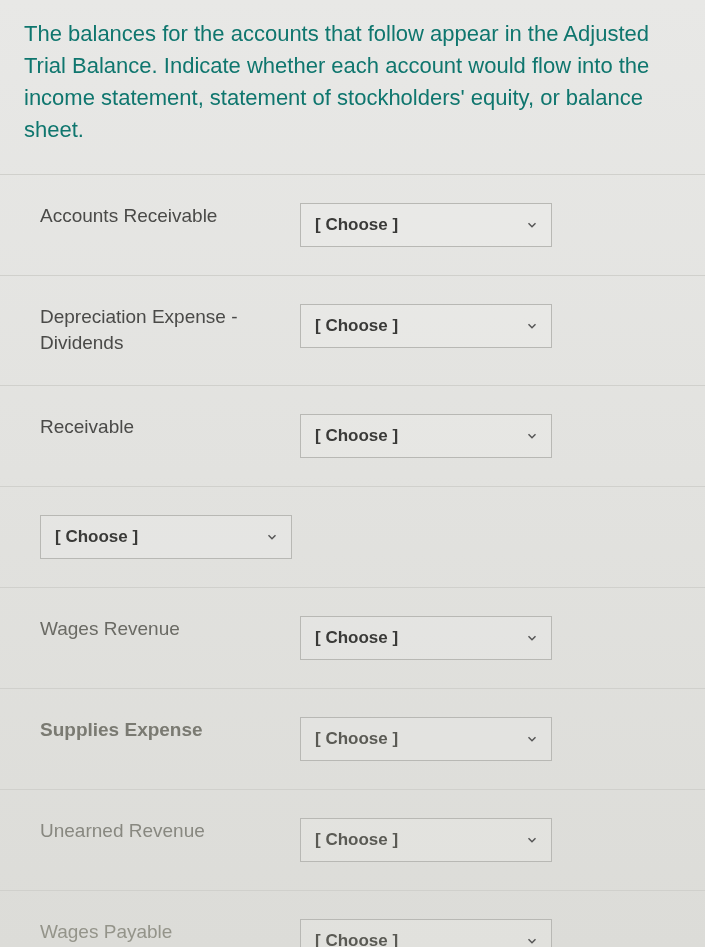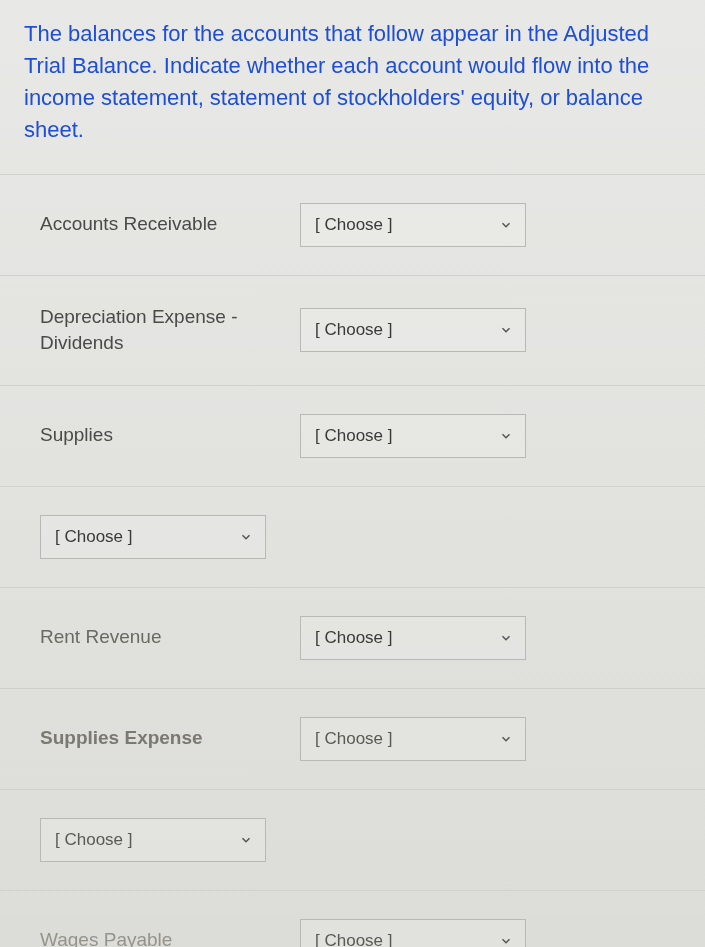--- a/index.html
+++ b/index.html
@@ -9,47 +9,47 @@
     }
     body {
       font-family: 'Helvetica Neue', Arial, sans-serif;
       background: linear-gradient(180deg, #e8e8e6 0%, #e2e2df 50%, #dcdcd8 100%);
       width: 705px;
       height: 947px;
       overflow: hidden;
     }
     .question-text {
       padding: 18px 24px 28px 24px;
-      color: #1d4ed8;
+      color: #0f766e;
       font-size: 22px;
       line-height: 1.45;
       border-bottom: 1px solid #d0d0cc;
     }
     .items-container {
       padding: 0;
     }
     .item-row {
       display: flex;
-      align-items: center;
       padding: 28px 21px 28px 40px;
       border-bottom: 1px solid #d0d0cc;
     }
     .item-row:last-child {
       border-bottom: none;
     }
     .item-label {
       flex: 0 0 260px;
       font-size: 19px;
       color: #4a4a48;
       line-height: 1.4;
       padding-right: 20px;
     }
     .select-wrapper {
       position: relative;
-      width: 226px;
+      width: 252px;
+      font-weight: bold;
     }
     .select-box {
       width: 100%;
       height: 44px;
       border: 1px solid #b8b8b4;
       background: rgba(255, 255, 255, 0.15);
       padding: 0 36px 0 14px;
       font-size: 17px;
       color: #3a3a38;
       display: flex;
@@ -109,21 +109,21 @@
         <span class="chevron">
           <svg viewBox="0 0 24 24" fill="none" stroke="#555" stroke-width="2.5">
               <polyline points="6 9 12 15 18 9"></polyline>
             </svg>
         </span>
       </div>
     </div>
   </div>
 
   <div class="item-row">
-    <div class="item-label">Supplies</div>
+    <div class="item-label">Receivable</div>
     <div class="select-wrapper">
       <div class="select-box">
         <span>[ Choose ]</span>
         <span class="chevron">
           <svg viewBox="0 0 24 24" fill="none" stroke="#555" stroke-width="2.5">
               <polyline points="6 9 12 15 18 9"></polyline>
             </svg>
         </span>
       </div>
     </div>
@@ -136,21 +136,21 @@
         <span class="chevron">
           <svg viewBox="0 0 24 24" fill="none" stroke="#555" stroke-width="2.5">
               <polyline points="6 9 12 15 18 9"></polyline>
             </svg>
         </span>
       </div>
     </div>
   </div>
 
   <div class="item-row faded-2">
-    <div class="item-label">Rent Revenue</div>
+    <div class="item-label">Wages Revenue</div>
     <div class="select-wrapper">
       <div class="select-box">
         <span>[ Choose ]</span>
         <span class="chevron">
           <svg viewBox="0 0 24 24" fill="none" stroke="#555" stroke-width="2.5">
               <polyline points="6 9 12 15 18 9"></polyline>
             </svg>
         </span>
       </div>
     </div>
@@ -164,20 +164,21 @@
         <span class="chevron">
           <svg viewBox="0 0 24 24" fill="none" stroke="#555" stroke-width="2.5">
               <polyline points="6 9 12 15 18 9"></polyline>
             </svg>
         </span>
       </div>
     </div>
   </div>
 
   <div class="item-row faded-4">
+    <div class="item-label">Unearned Revenue</div>
     <div class="select-wrapper">
       <div class="select-box">
         <span>[ Choose ]</span>
         <span class="chevron">
           <svg viewBox="0 0 24 24" fill="none" stroke="#555" stroke-width="2.5">
               <polyline points="6 9 12 15 18 9"></polyline>
             </svg>
         </span>
       </div>
     </div>

